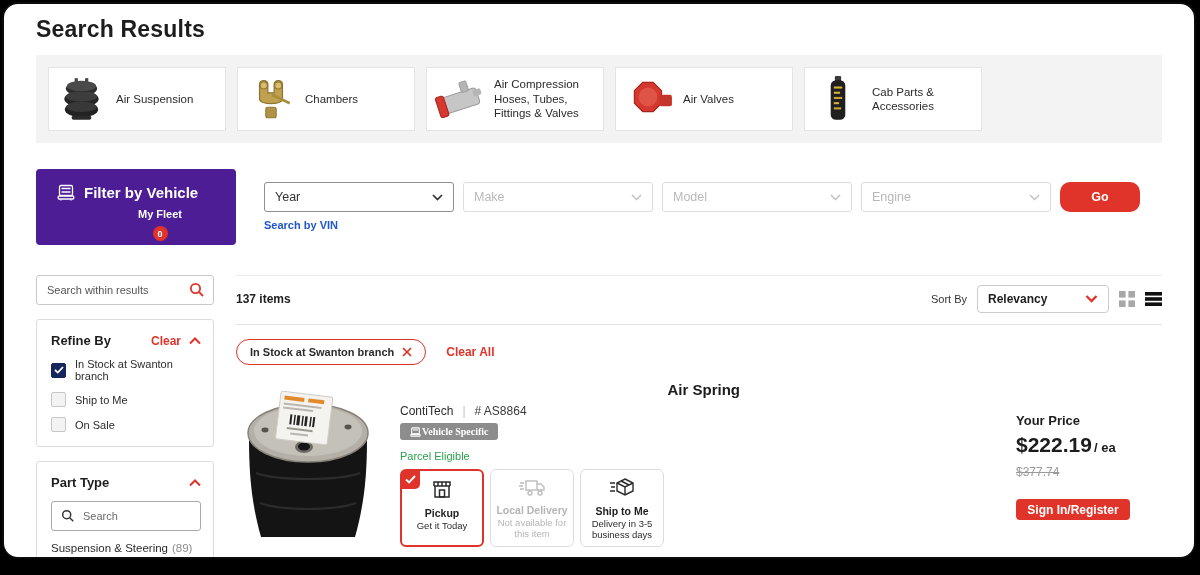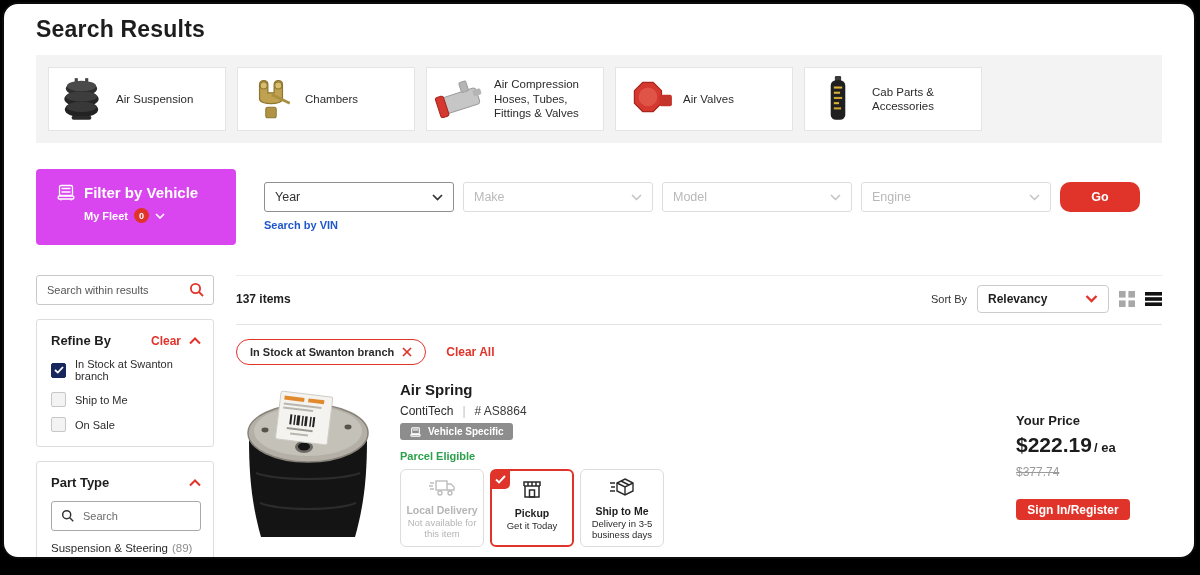--- a/index.html
+++ b/index.html
@@ -12,23 +12,23 @@
   .page-title { padding-top:12px; font-size:23px; font-weight:bold; color:#1d1d1d; letter-spacing:.2px; }
 
   
   .cat-strip { margin-top:12px; height:88px; background:#f3f3f3; display:flex; align-items:center; gap:11px; padding-left:12px; }
   .cat-card { width:178px; height:64px; background:#fff; border:1px solid #e4e4e4; display:flex; align-items:center; gap:9px; padding:0 8px; cursor:pointer; }
   .cat-card .img { width:50px; height:52px; flex:0 0 auto; }
   .cat-card .lbl { font-size:11.5px; color:#2b2b2b; line-height:1.25; }
 
   
   .veh-row { margin-top:26px; display:flex; }
-  .veh-panel { width:200px; height:76px; background:#d946ef; border-radius:4px; color:#fff; padding:15px 0 0 20px; }
+  .veh-panel { width:200px; height:76px; background:#4c1d95; border-radius:4px; color:#fff; padding:15px 0 0 20px; }
   .veh-title { display:flex; align-items:center; gap:8px; font-size:15px; font-weight:bold; }
-  .veh-fleet { display:flex; align-items:center; gap:6px; margin-top:7px; padding-left:28px; font-size:11px; font-weight:bold; }
+  .veh-fleet { display:flex; align-items:center; gap:6px; margin-top:7px; padding-left:28px; font-size:11px; font-weight:bold;flex-direction:column; }
   .fleet-badge { width:15px; height:15px; border-radius:50%; background:#e0332a; color:#fff; font-size:9px; font-weight:bold; display:flex; align-items:center; justify-content:center; }
   .veh-selects { margin-left:28px; padding-top:13px; }
   .sel-row { display:flex; gap:9px; }
   .sel { width:190px; height:30px; border:1px solid #8f8f8f; border-radius:3px; background:#fff; display:flex; align-items:center; justify-content:space-between; padding:0 10px; font-size:12.5px; color:#333; cursor:pointer; }
   .sel.disabled { border-color:#ddd; color:#b9b9b9; cursor:default; }
   .go-btn { width:80px; height:30px; background:#e0332a; border:none; border-radius:10px; color:#fff; font-size:12.5px; font-weight:bold; cursor:pointer; font-family:inherit; }
   .vin-link { margin-top:7px; font-size:11px; font-weight:bold; color:#1f56cb; cursor:pointer; display:inline-block; }
 
   
   .content { margin-top:30px; display:flex; }
@@ -58,26 +58,26 @@
   .view-ic { cursor:pointer; display:flex; }
 
   .chip-row { margin-top:14px; display:flex; align-items:center; }
   .chip { display:inline-flex; align-items:center; gap:8px; border:1.5px solid #e0332a; border-radius:16px; padding:6px 13px; font-size:11px; font-weight:bold; color:#2b2b2b; cursor:pointer; }
   .clear-all { margin-left:20px; font-size:12px; font-weight:bold; color:#e0332a; cursor:pointer; }
 
   
   .product { margin-top:16px; display:flex; }
   .p-img { width:140px; height:158px; flex:0 0 auto; margin-left:2px; cursor:pointer; }
   .p-info { margin-left:22px; width:340px; }
-  .p-title { font-size:15px; font-weight:bold; color:#1c1c1c; cursor:pointer; }
+  .p-title { font-size:15px; font-weight:bold; color:#1c1c1c; cursor:pointer;text-align:right; }
   .p-brand { margin-top:6px; font-size:12px; color:#2b2b2b; display:flex; align-items:center; }
   .p-brand .sep { color:#c2c2c2; margin:0 9px; }
   .p-brand .pn { color:#3a3a3a;text-align:center; }
-  .vs-badge { margin-top:5px; display:inline-flex; align-items:center; gap:6px; background:#8d8d8d; border-radius:3px; color:#fff; font-size:10px; font-weight:bold; padding:3px 9px; }
-  .parcel { margin-top:9px; font-size:11px; font-weight:bold; color:#2ba14b; }
+  .vs-badge { margin-top:5px; display:inline-flex; align-items:center; background:#8d8d8d; border-radius:3px; color:#fff; font-size:10px; font-weight:bold; padding:3px 9px;font-family:Liberation Serif, serif; }
+  .parcel { margin-top:9px; font-size:11px; font-weight:normal; color:#2ba14b; }
   .tiles { margin-top:7px; display:flex; gap:6px; }
   .tile { position:relative; width:84px; min-height:64px; border:1px solid #ddd; border-radius:6px; background:#fff; padding:7px 4px 6px; text-align:center; cursor:pointer; }
   .tile .t-title { font-size:10.5px; font-weight:bold; color:#1e1e1e; margin-top:3px; }
   .tile .t-sub { font-size:9.5px; color:#2b2b2b; line-height:1.2; margin-top:1px; }
   .tile.selected { border:2px solid #e0332a; }
   .tile.disabled { cursor:default; }
   .tile.disabled .t-title, .tile.disabled .t-sub { color:#b5b5b5; }
   .check-badge { position:absolute; top:-1px; left:-1px; width:19px; height:19px; background:#e0332a; border-radius:4px 0 5px 0; display:flex; align-items:center; justify-content:center; }
 
   .p-price { margin-left:auto; width:146px; flex:0 0 auto; padding-top:8px; }
@@ -343,46 +343,46 @@
             <svg width="13" height="10" viewBox="0 0 20 17" fill="none" stroke="#fff" stroke-width="1.8">
               <rect x="3.5" y="1.5" width="13" height="10" rx="1.5"></rect>
                 <path d="M5.5,5 h9"></path>
                 <rect x="2.2" y="12.5" width="15.6" height="3" rx="1"></rect>
             </svg>
             <span>Vehicle Specific</span>
           </div>
           <div class="parcel">Parcel Eligible</div>
 
           <div class="tiles">
-            <div class="tile disabled">
-              <svg width="27" height="20" viewBox="0 0 27 20" fill="none" stroke="#bdbdbd" stroke-width="1.4">
-                <rect x="7" y="4" width="11" height="9"></rect>
-                <path d="M18,7 h4 l3,3 v3 h-7"></path>
-                <circle cx="11" cy="16" r="2"></circle>
-                  <circle cx="21" cy="16" r="2"></circle>
-                <path d="M1,6 h4 M0,9 h4 M1,12 h4"></path>
-              </svg>
-              <div class="t-title">Local Delivery</div>
-              <div class="t-sub">Not available for this item</div>
-            </div>
             <div class="tile selected">
               <span class="check-badge">
                 <svg width="11" height="9" viewBox="0 0 11 9">
                     <polyline points="1,4.5 4,7.5 10,1" fill="none" stroke="#fff" stroke-width="1.9"></polyline>
                   </svg>
               </span>
               <svg width="24" height="22" viewBox="0 0 24 22" fill="none" stroke="#2b2b2b" stroke-width="1.5">
                 <path d="M4,8 L4,4 h16 v4"></path>
                 <path d="M4,8 h16 M8,4 v4 M12,4 v4 M16,4 v4"></path>
                 <path d="M5,8 v11 h14 v-11"></path>
                 <rect x="9.5" y="12" width="5" height="7"></rect>
               </svg>
               <div class="t-title">Pickup</div>
               <div class="t-sub">Get it Today</div>
             </div>
+            <div class="tile disabled">
+              <svg width="27" height="20" viewBox="0 0 27 20" fill="none" stroke="#bdbdbd" stroke-width="1.4">
+                <rect x="7" y="4" width="11" height="9"></rect>
+                <path d="M18,7 h4 l3,3 v3 h-7"></path>
+                <circle cx="11" cy="16" r="2"></circle>
+                  <circle cx="21" cy="16" r="2"></circle>
+                <path d="M1,6 h4 M0,9 h4 M1,12 h4"></path>
+              </svg>
+              <div class="t-title">Local Delivery</div>
+              <div class="t-sub">Not available for this item</div>
+            </div>
             <div class="tile">
               <svg width="25" height="21" viewBox="0 0 25 21" fill="none" stroke="#2b2b2b" stroke-width="1.4">
                 <polygon points="15,2 23,6 23,14 15,18 7,14 7,6"></polygon>
                 <path d="M7,6 L15,10 L23,6 M15,10 V18 M11,4 l8,4"></path>
                 <path d="M0,6 h5 M1,10 h4 M0,14 h5"></path>
               </svg>
               <div class="t-title">Ship to Me</div>
               <div class="t-sub">Delivery in 3-5 business days</div>
             </div>
           </div>

